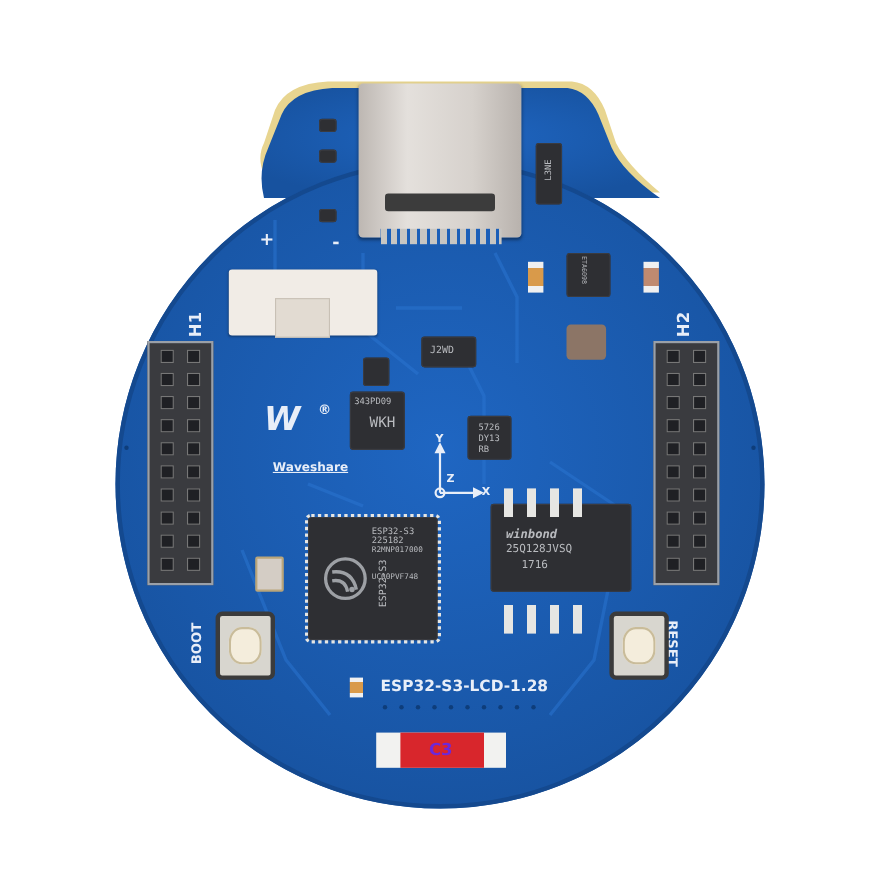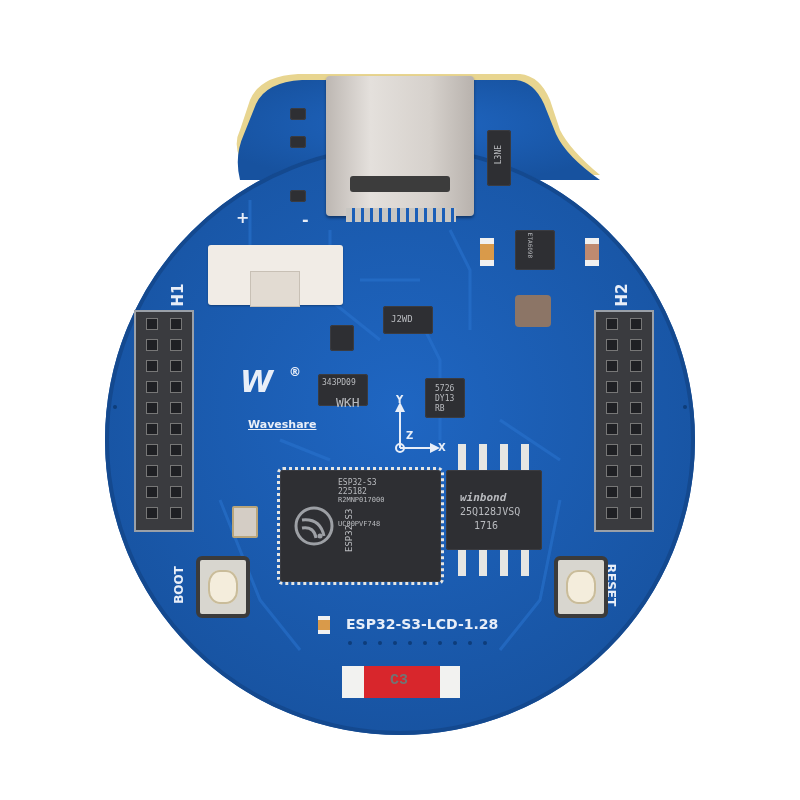--- a/index.html
+++ b/index.html
@@ -134,21 +134,21 @@
     <div class="pin" style="left: 10px; top: 174px;"></div>
     <div class="pin" style="left: 34px; top: 174px;"></div>
     <div class="pin" style="left: 10px; top: 195px;"></div>
     <div class="pin" style="left: 34px; top: 195px;"></div>
   </div>
 
 <div class="abs silk" style="left:240px;top:364px;font-size:30px;font-style:italic;">W</div>
 <div class="abs silk" style="left:289px;top:365px;font-size:12px;">®</div>
 <div class="abs silk" style="left:248px;top:418px;font-size:11px;text-decoration:underline;">Waveshare</div>
 
-<div class="abs chip" style="left:318px;top:374px;width:50px;height:32px;text-decoration:underline;">
+<div class="abs chip" style="left:318px;top:356px;width:50px;height:53px;text-decoration:underline;">
   <div class="abs chip-text" style="left:4px;top:4px;font-size:8px;">343PD09</div>
   <div class="abs chip-text" style="left:18px;top:22px;font-size:13px;">WKH</div>
 </div>
 
 <div class="abs chip" style="left:425px;top:378px;width:40px;height:40px;">
   <div class="abs chip-text" style="left:10px;top:6px;font-size:8px;">5726</div>
   <div class="abs chip-text" style="left:10px;top:16px;font-size:8px;">DY13</div>
   <div class="abs chip-text" style="left:10px;top:26px;font-size:8px;">RB</div>
 </div>
 
@@ -156,39 +156,39 @@
   <line x1="12" y1="48" x2="12" y2="8" stroke="#e8eef8" stroke-width="2"></line>
   <polygon points="12,2 7,12 17,12" fill="#e8eef8"></polygon>
   <line x1="12" y1="48" x2="46" y2="48" stroke="#e8eef8" stroke-width="2"></line>
   <polygon points="52,48 42,43 42,53" fill="#e8eef8"></polygon>
   <circle cx="12" cy="48" r="4" fill="none" stroke="#e8eef8" stroke-width="2"></circle>
 </svg>
 <div class="abs silk" style="left:396px;top:394px;font-size:10px;">Y</div>
 <div class="abs silk" style="left:406px;top:430px;font-size:10px;">Z</div>
 <div class="abs silk" style="left:438px;top:442px;font-size:10px;">X</div>
 
-<div class="abs chip" style="left:280px;top:470px;width:118px;height:112px;outline:3px dotted #e6e6e3;padding-left:43px;">
+<div class="abs chip" style="left:280px;top:470px;width:118px;height:112px;outline:3px dotted #e6e6e3;">
   <svg class="abs" style="left:14px;top:36px" width="40" height="40" viewBox="0 0 40 40">
     <circle cx="20" cy="20" r="18" fill="none" stroke="#9da0a5" stroke-width="3"></circle>
     <path d="M8,14 Q26,12 30,30" fill="none" stroke="#9da0a5" stroke-width="3"></path>
     <path d="M8,22 Q20,20 22,32" fill="none" stroke="#9da0a5" stroke-width="3"></path>
     <circle cx="26" cy="30" r="2.5" fill="#9da0a5"></circle>
   </svg>
   <div class="abs chip-text" style="left:64px;top:12px;font-size:9px;transform-origin:left top;transform:rotate(-90deg) translate(-70px,0);">ESP32-S3</div>
   <div class="abs" style="left:58px;top:8px;width:56px;height:96px;">
     <div class="chip-text" style="font-size:8px;">ESP32-S3</div>
     <div class="chip-text" style="font-size:8px;">225182</div>
     <div class="chip-text" style="font-size:7px;">R2MNP017000</div>
     <div class="chip-text" style="font-size:7px;margin-top:16px;">UC00PVF748</div>
   </div>
 </div>
 
 <div class="abs" style="left:232px;top:506px;width:22px;height:28px;background:#d4cdc5;border-radius:2px;border:2px solid #b9a57a;"></div>
 
-<div class="abs chip" style="left:446px;top:470px;width:96px;height:80px;">
+<div class="abs chip" style="left:446px;top:458px;width:96px;height:80px;padding-left:32px;">
   <div class="abs chip-text" style="left:14px;top:22px;font-size:11px;font-weight:bold;font-style:italic;">winbond</div>
   <div class="abs chip-text" style="left:14px;top:36px;font-size:10px;">25Q128JVSQ</div>
   <div class="abs chip-text" style="left:28px;top:50px;font-size:10px;">1716</div>
 </div>
 <div class="abs" style="left:458px;top:444px;width:72px;height:26px;background:repeating-linear-gradient(90deg,#e6e6e3 0 8px,transparent 8px 21px);"></div>
 <div class="abs" style="left:458px;top:550px;width:72px;height:26px;background:repeating-linear-gradient(90deg,#e6e6e3 0 8px,transparent 8px 21px);"></div>
 
 <div class="abs silk" style="left:160px;top:578px;font-size:12px;transform:rotate(-90deg);">BOOT</div>
 <div class="abs button-frame" style="left:196px;top:556px;width:46px;height:54px;">
   <div class="button-cap"></div>
@@ -198,14 +198,14 @@
 <div class="abs button-frame" style="left:554px;top:556px;width:46px;height:54px;">
   <div class="button-cap"></div>
 </div>
 
 <div class="abs silk" style="left:346px;top:616px;font-size:14px;">ESP32-S3-LCD-1.28</div>
 
 <div class="abs" style="left:318px;top:616px;width:12px;height:18px;background:linear-gradient(#f0f0f0 20%,#d99a4a 20%,#d99a4a 80%,#f0f0f0 80%);"></div>
 
 <div class="abs" style="left:342px;top:666px;width:118px;height:32px;background:#f2f2f0;">
   <div class="abs" style="left:22px;top:0;width:76px;height:32px;background:#d8262c;"></div>
-  <div class="abs silk" style="left:48px;top:6px;font-size:15px;color:#737373;font-family:Liberation Mono, monospace;">C3</div>
+  <div class="abs silk" style="left:48px;top:6px;font-size:15px;color:#6d28d9;">C3</div>
 </div>
 
 </body></html>

